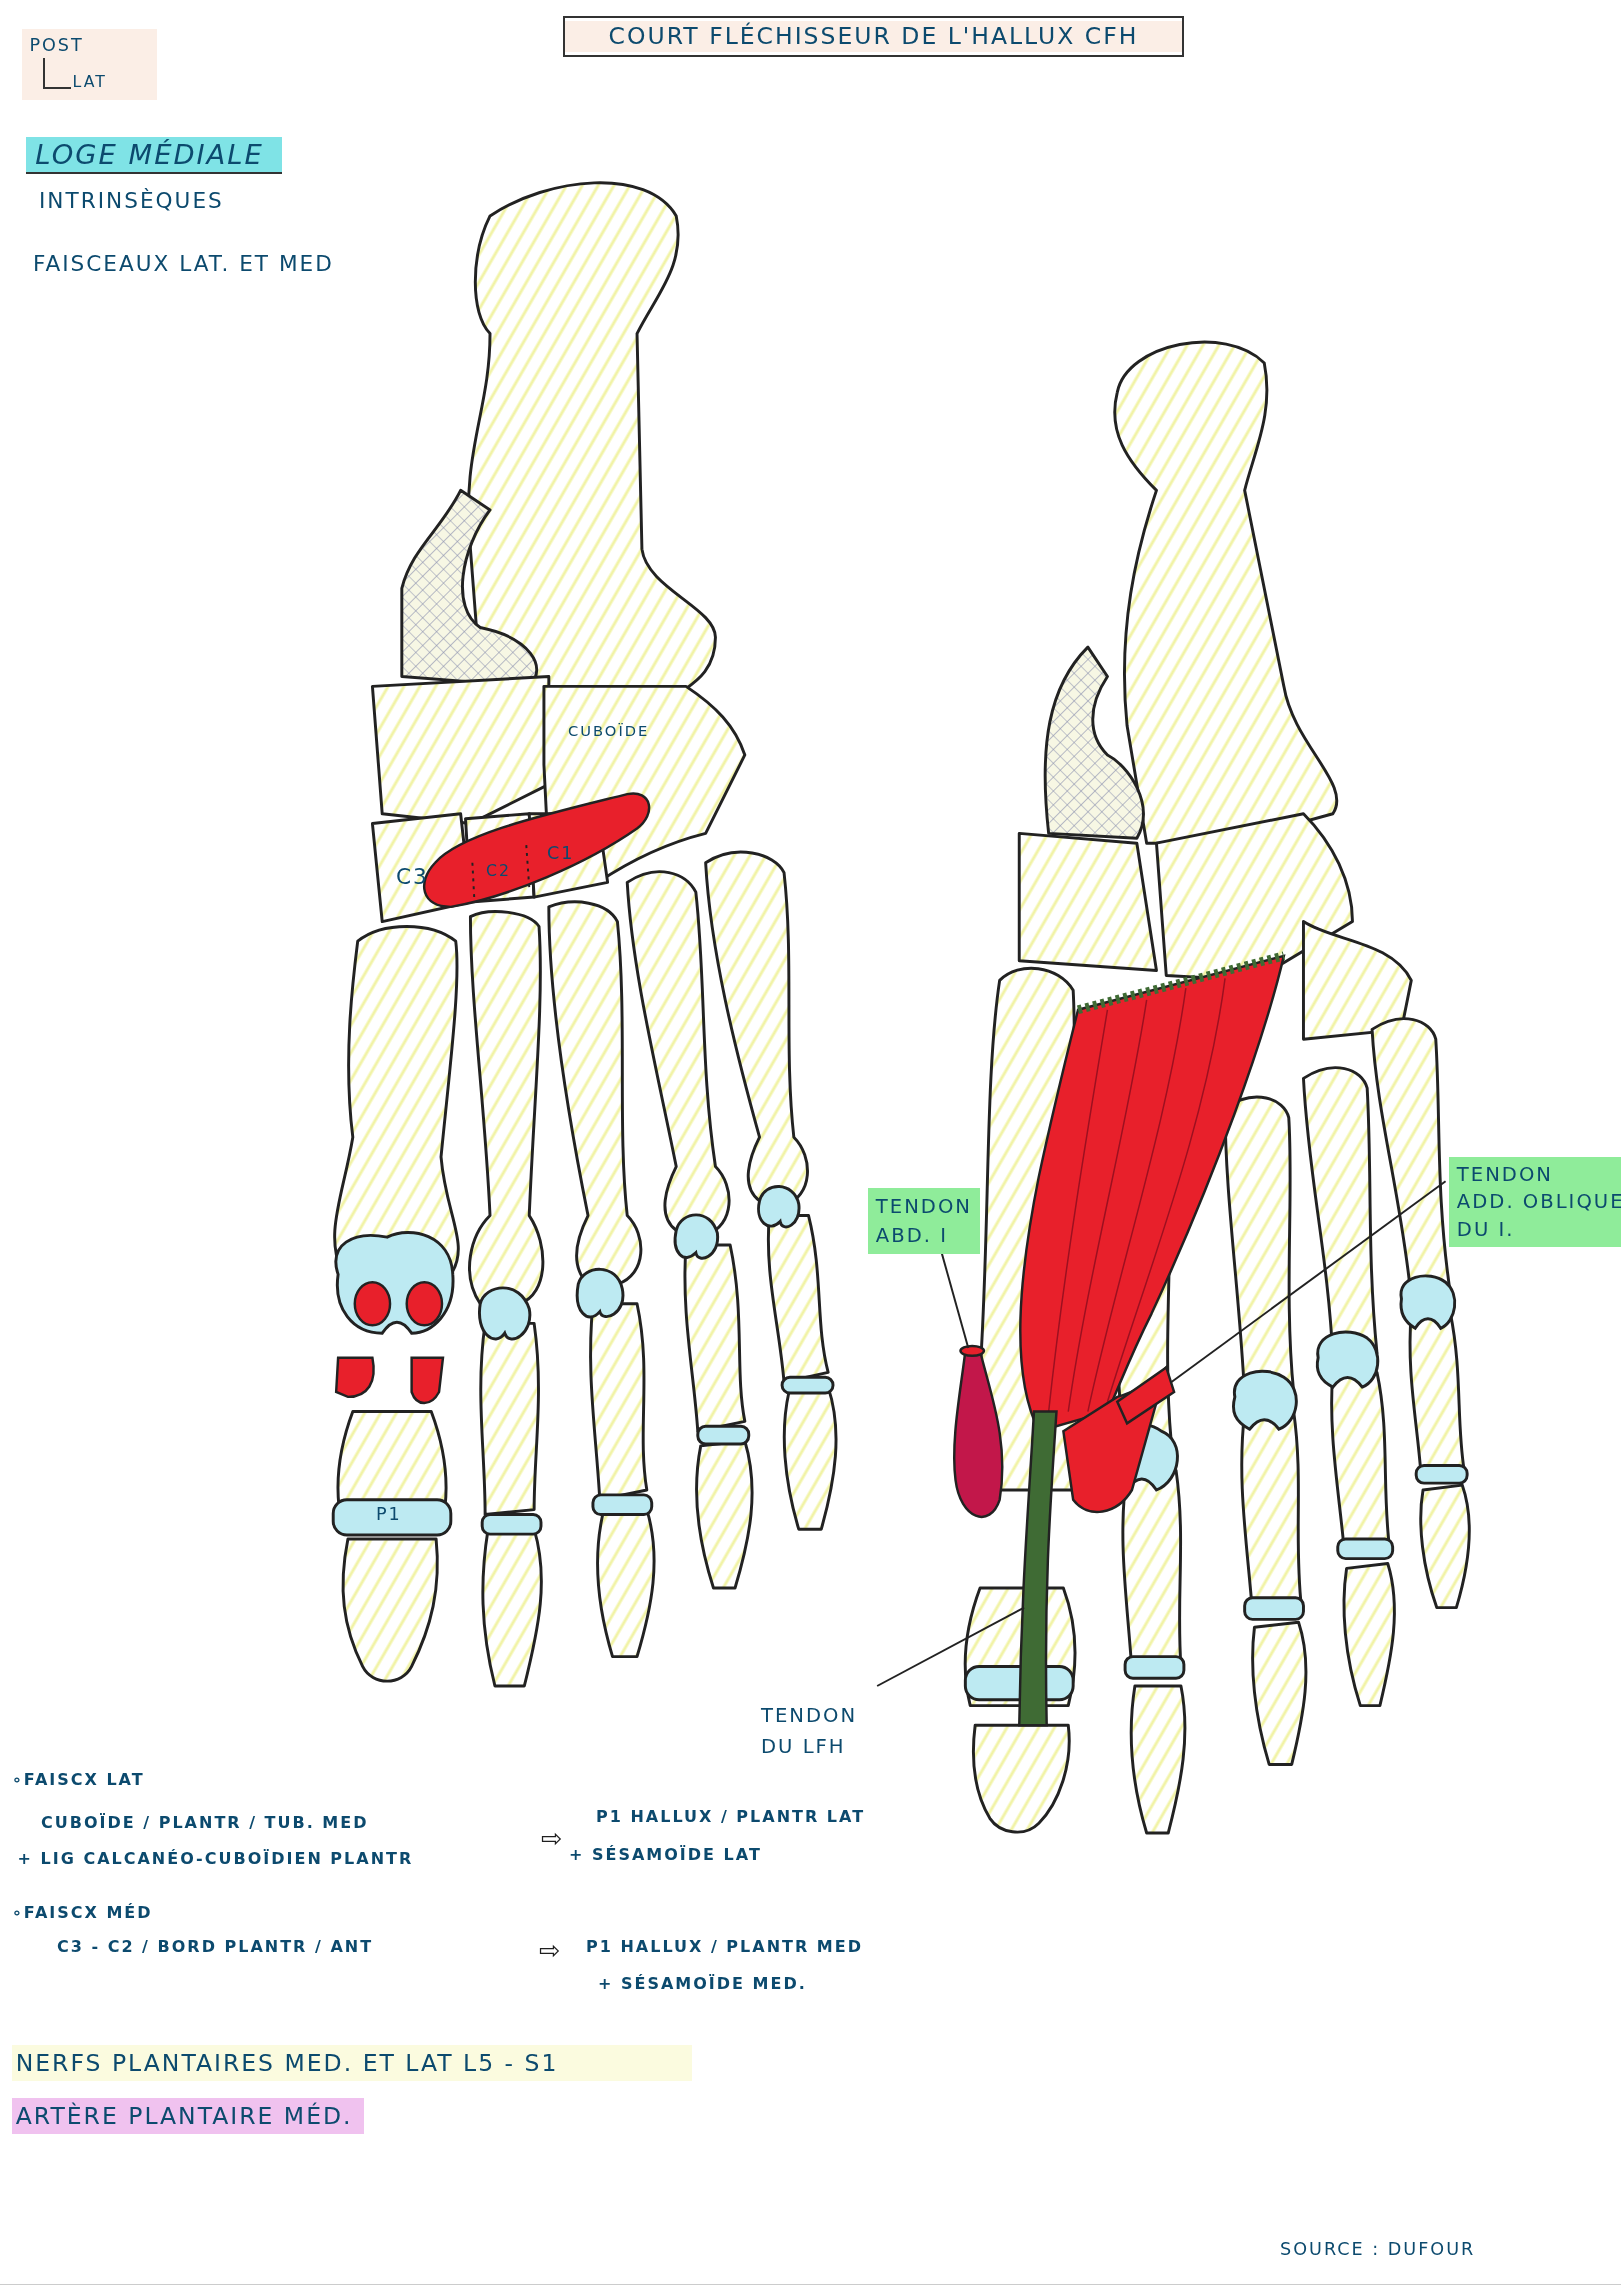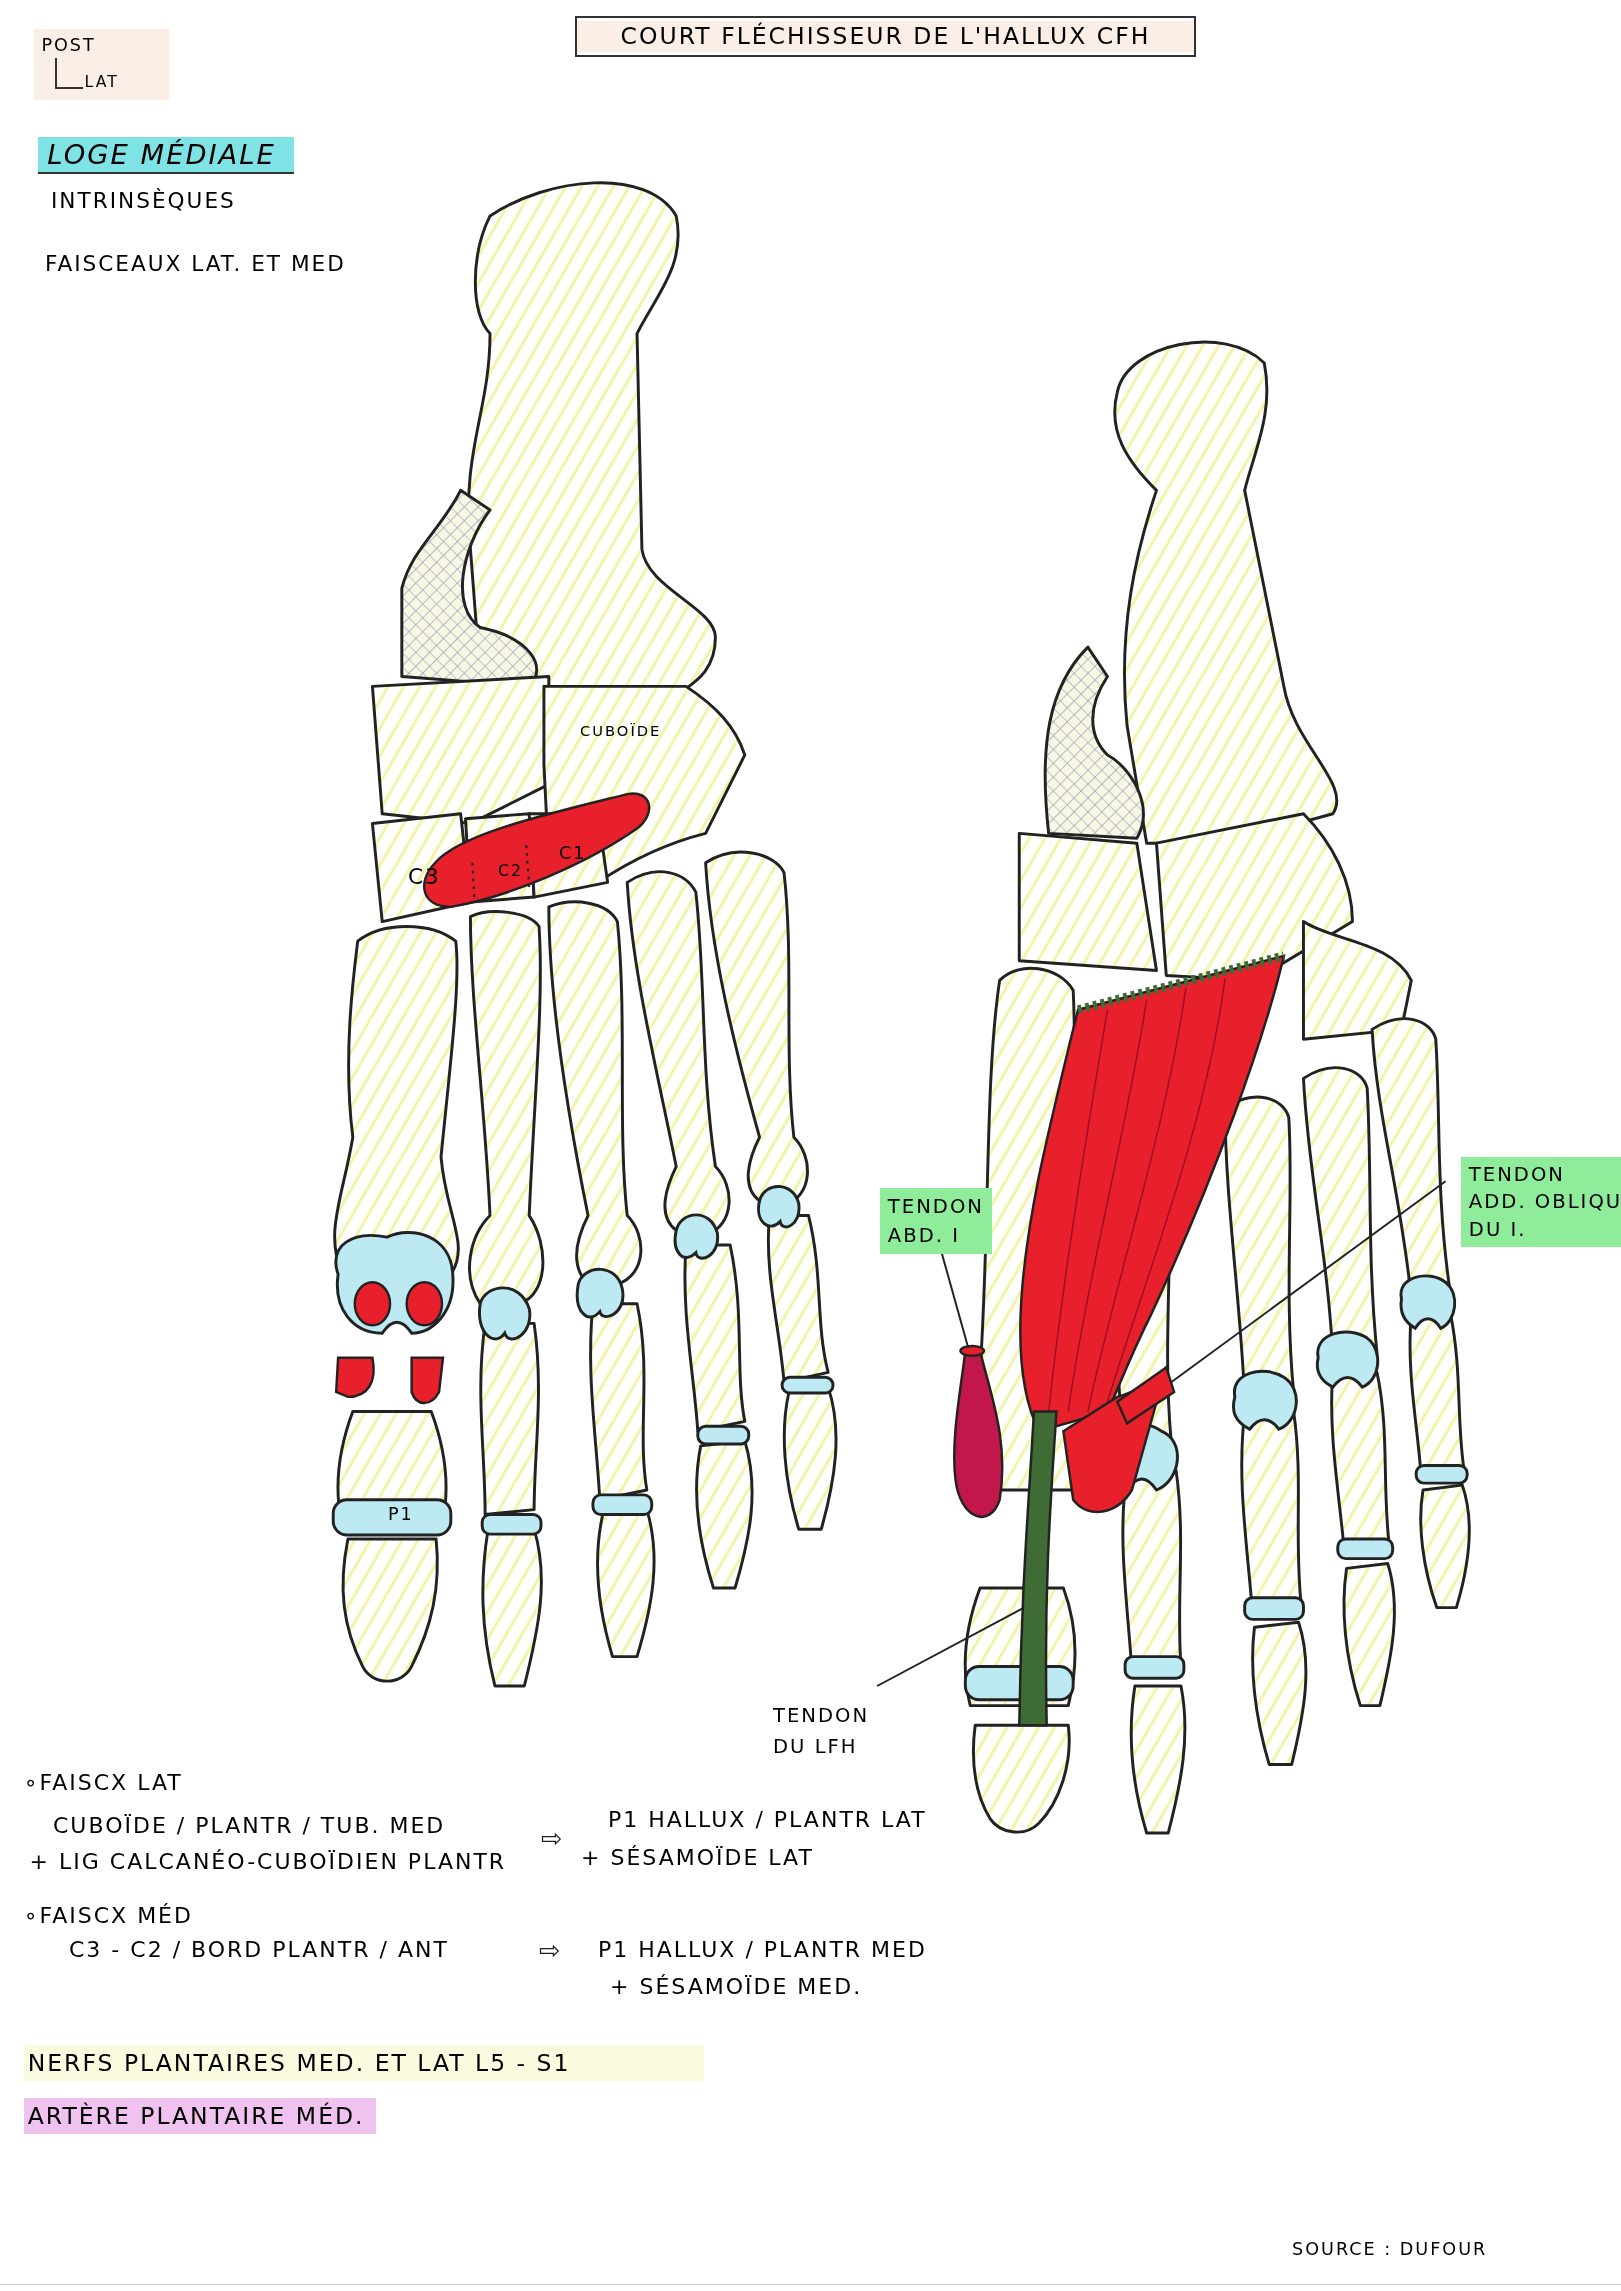--- a/index.html
+++ b/index.html
@@ -1,18 +1,18 @@
 <!DOCTYPE html>
 <html><head>
 <meta charset="utf-8">
 <style>
   html, body { margin:0; padding:0; }
   body { width:1621px; height:2292px; background:#ffffff; position:relative; overflow:hidden;
          font-family:"DejaVu Sans", sans-serif; color:#1f1f1f; }
-  .hand { font-family:"DejaVu Sans", sans-serif; letter-spacing:2px; text-transform:uppercase; font-weight:400; color:#000000;margin-left:12px; }
+  .hand { font-family:"DejaVu Sans", sans-serif; letter-spacing:2px; text-transform:uppercase; font-weight:400; color:#0c4a6e; }
   .abs { position:absolute; white-space:nowrap; }
   #title-box { left:563px; top:15.7px; width:617px; height:37px; border:2px solid #333; background:#fbeee6;
                box-shadow: inset 0 2.9px 0 #fff, inset 0 -2.9px 0 #fff; display:flex; align-items:center; justify-content:center;
                font-size:23.5px; }
   #orient { left:21.6px; top:29px; width:135px; height:71px; background:#fbeee6; }
   #orient .post { position:absolute; left:7.8px; top:5.9px; font-size:17.6px; }
   #orient .lat { position:absolute; left:51px; top:43px; font-size:15.7px; }
   #orient .lshape { position:absolute; left:21.6px; top:29px; width:25.5px; height:29px; border-left:2.9px solid #333; border-bottom:2.9px solid #333; }
   .hl-cyan { background:#7fe3e6; }
   .hl-green { background:#8fec9a; }
@@ -22,21 +22,21 @@
   #intrin { left:39px; top:188px; font-size:21.6px; }
   #faisc { left:33px; top:251px; font-size:21.6px; }
   #lbl-cuboide { left:568px; top:722px; font-size:14.7px; }
   #lbl-c3 { left:396px; top:864px; font-size:21.6px; }
   #lbl-c2 { left:486px; top:861px; font-size:15.7px; }
   #lbl-c1 { left:547px; top:843px; font-size:17.6px; }
   #lbl-p1 { left:376px; top:1504px; font-size:17.6px; }
   #tendon-abd { left:868px; top:1188px; font-size:19.6px; padding:3.9px 7.8px; line-height:29px; white-space:pre; }
   #tendon-add { left:1449px; top:1157px; font-size:19.6px; padding:3.9px 7.8px; line-height:27.4px; white-space:pre; }
   #tendon-lfh { left:761px; top:1700px; font-size:19.6px; line-height:31px; white-space:pre; }
-  .note { font-size:22px; }
+  .note { font-size:16px;font-weight:bold; }
   #n1 { left:11.8px; top:1770px; }
   #n2 { left:41px; top:1813px; }
   #n3 { left:17.6px; top:1849px; }
   #n4 { left:596px; top:1807px; }
   #n5 { left:569px; top:1845px; }
   #n6 { left:11.8px; top:1903px; }
   #n7 { left:57px; top:1937px; }
   #n8 { left:586px; top:1937px; }
   #n9 { left:598px; top:1974px; }
   #arr1 { left:541px; top:1823px; font-size:25.5px; }

